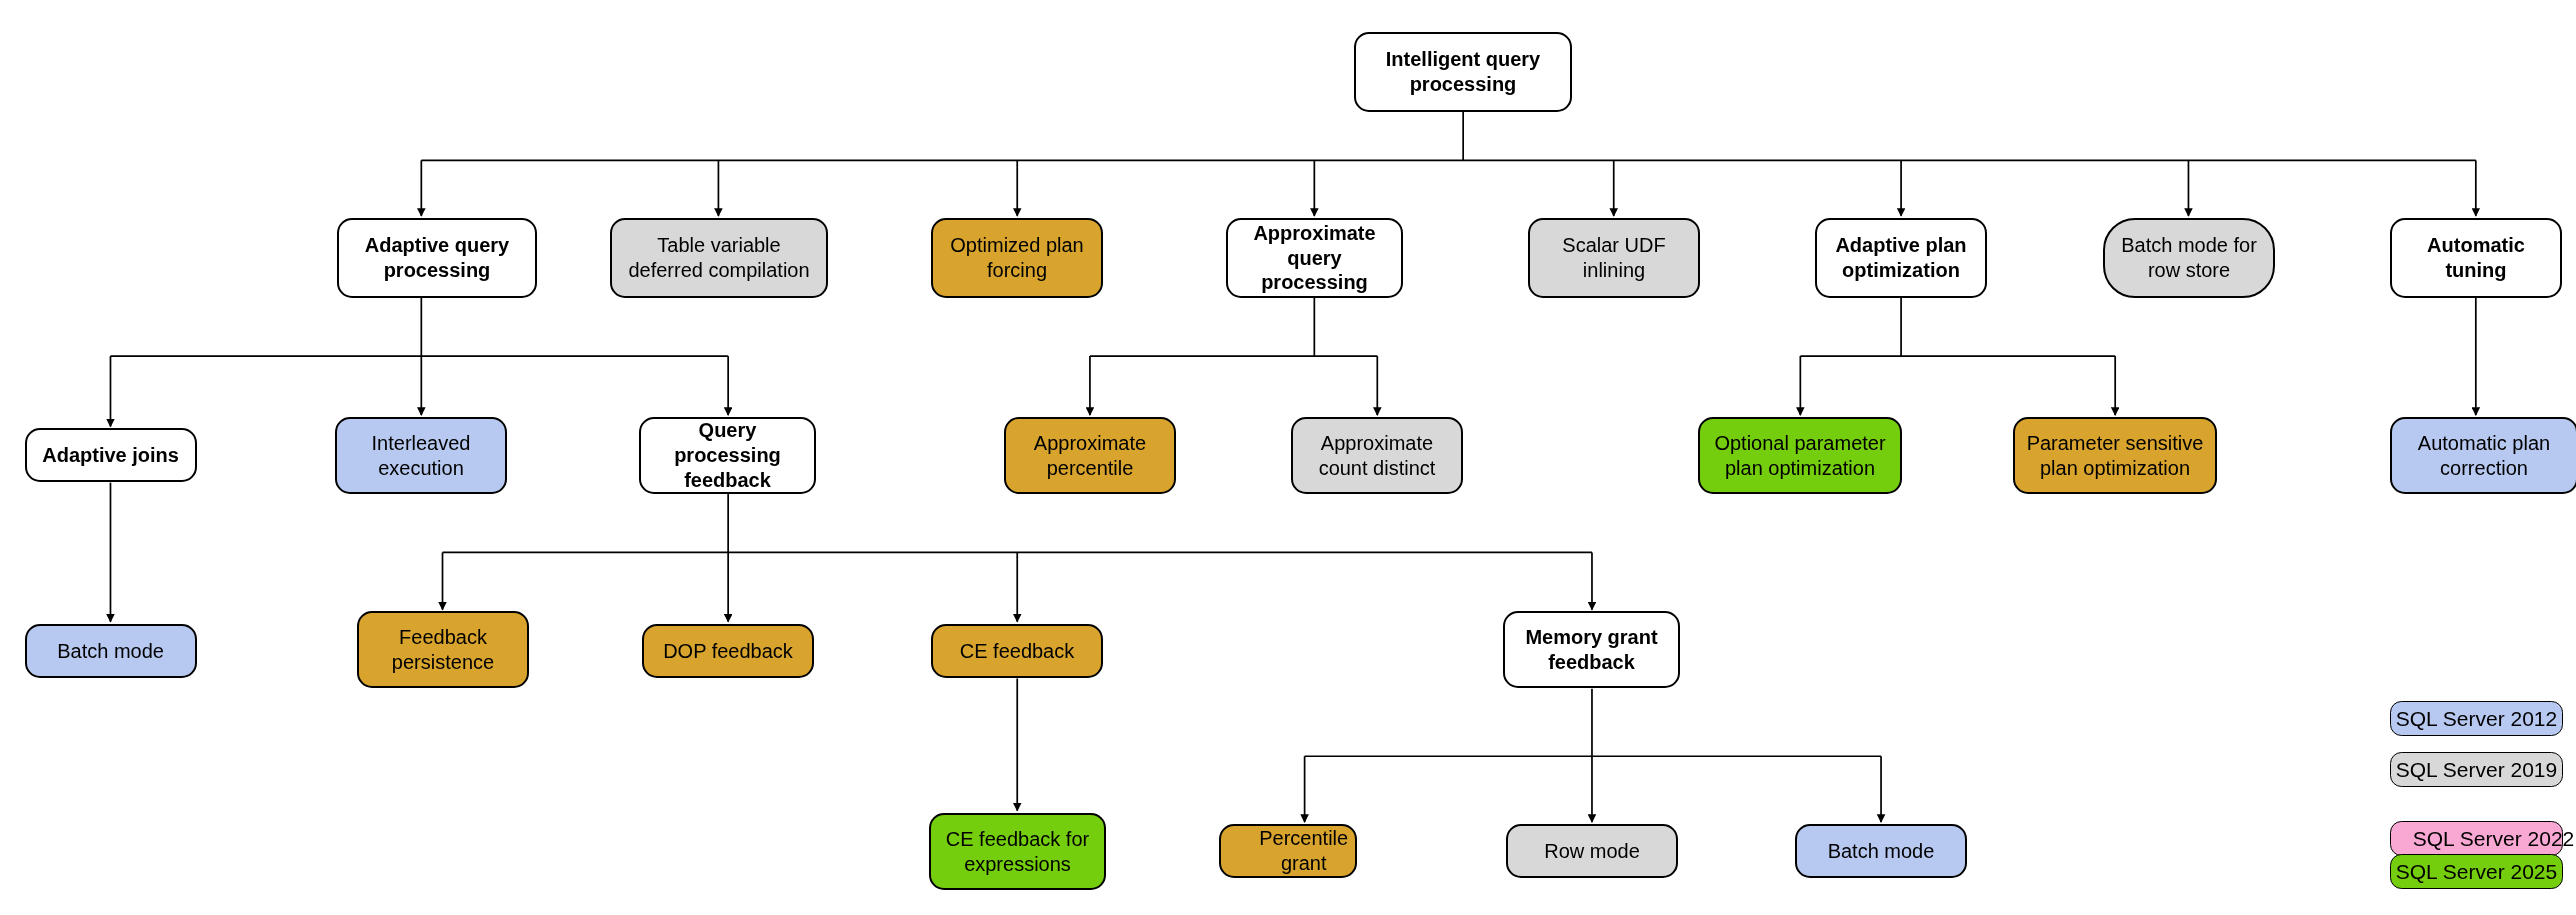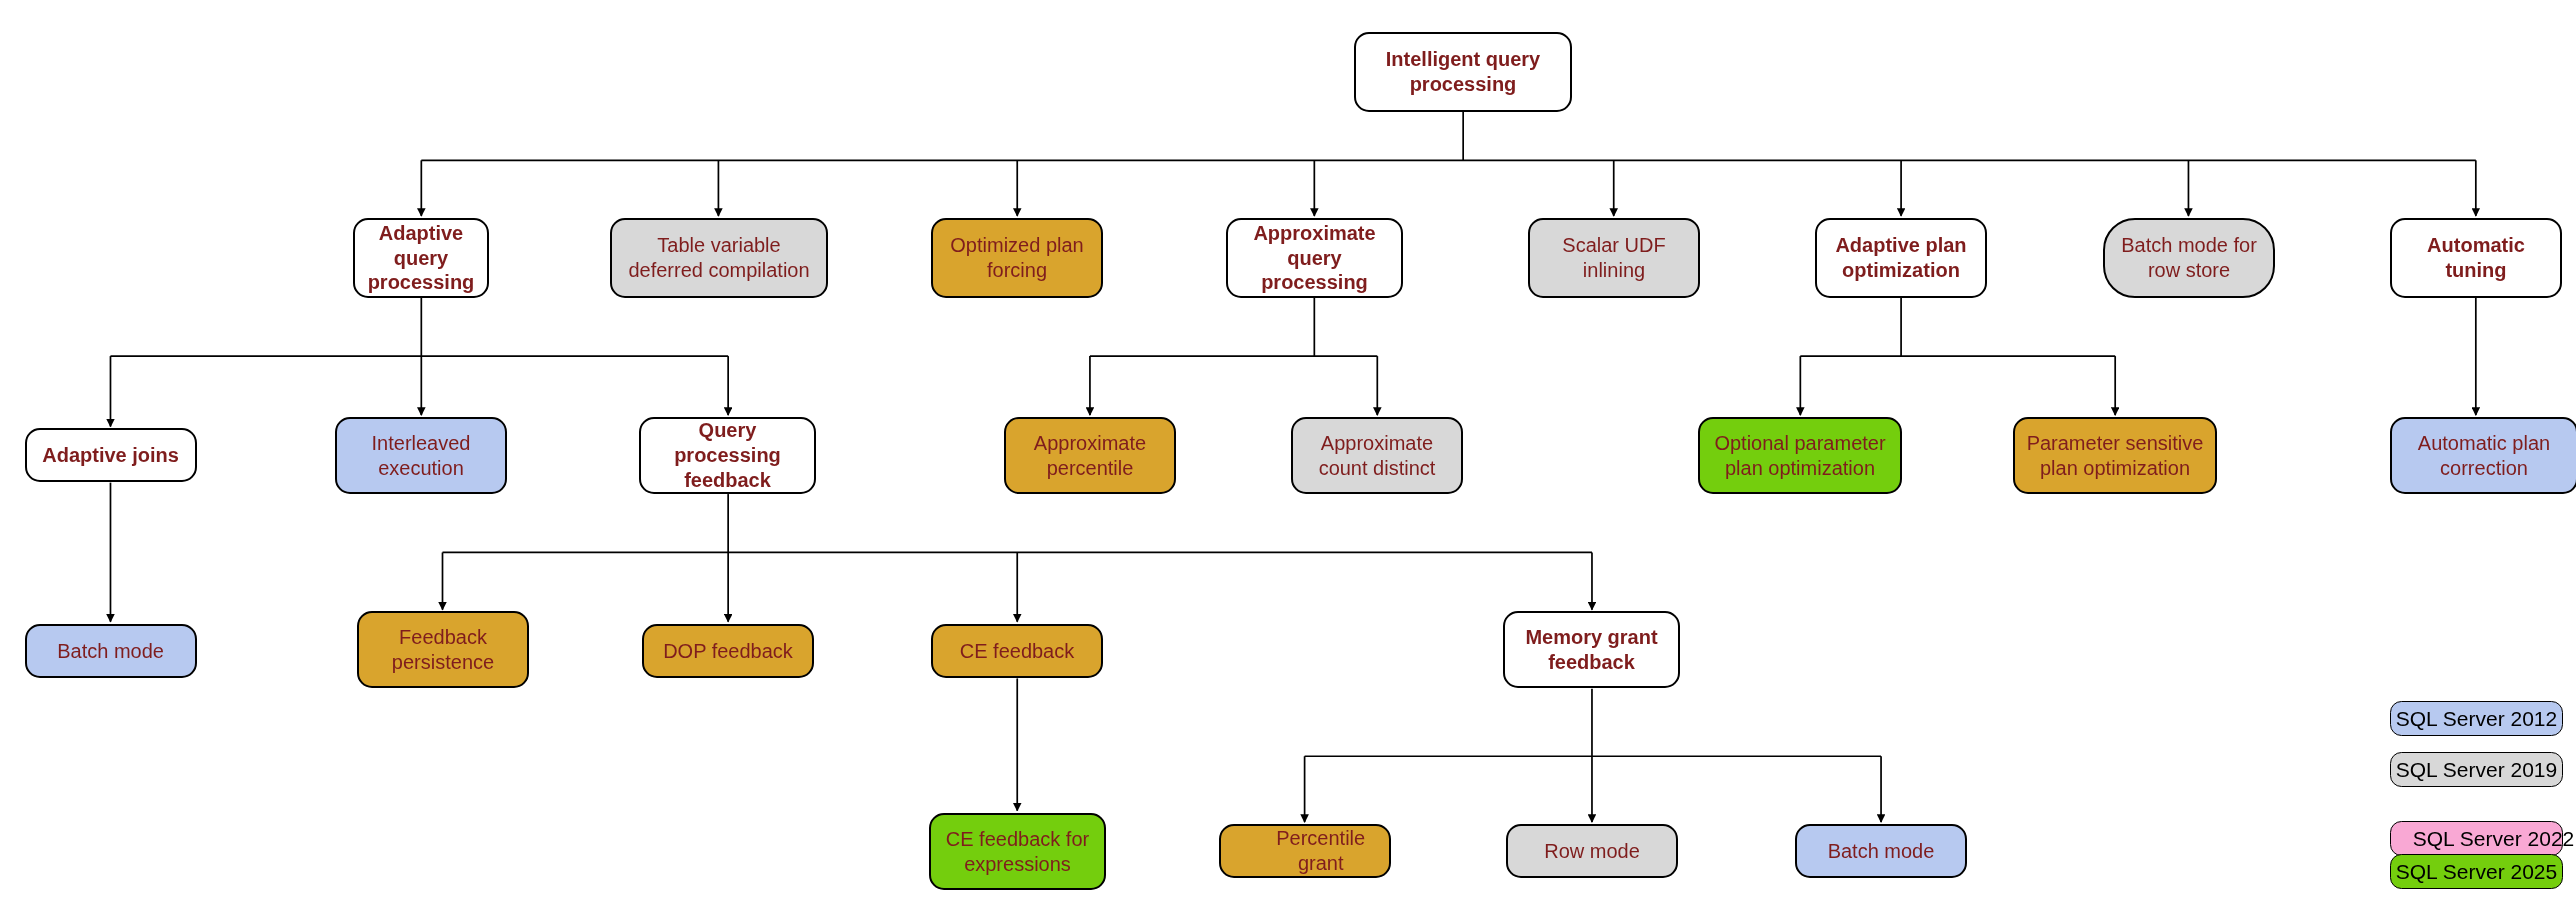--- a/index.html
+++ b/index.html
@@ -1,21 +1,21 @@
 <!DOCTYPE html>
 <html style="font-size:9.2px"><head>
 <meta charset="utf-8">
 <style>
   html,body{margin:0;padding:0;background:#ffffff;}
   #canvas{position:relative;width:2576px;height:916px;background:#ffffff;overflow:hidden;
           font-family:"Liberation Sans",sans-serif;}
   #edges{position:absolute;left:0;top:0;width:2576px;height:916px;}
   .node{position:absolute;box-sizing:border-box;border:2.3px solid #000000;border-radius:15px;
         display:flex;align-items:center;justify-content:center;text-align:center;
-        font-size:20px;line-height:1.24;color:#7f1d1d;white-space:pre-line;padding:2.3px 4.6px;
+        font-size:20px;line-height:1.24;color:#000000;white-space:pre-line;padding:2.3px 4.6px;
         background:#ffffff;}
   .node.category{font-weight:bold;}
   .node.v2017{background:#b7c9f0;}
   .node.v2019{background:#d8d8d8;}
   .node.v2022{background:#d9a42d;}
   .node.v2025{background:#74ce0d;}
   .legend-item{position:absolute;box-sizing:border-box;border:1.7px solid #000000;border-radius:11.4px;
         width:173px;height:35px;display:flex;align-items:center;justify-content:center;
         font-size:21px;color:#000;white-space:nowrap;}
 </style>
@@ -76,21 +76,21 @@
       <path d="M2279 1321 L3286 1321"></path>
       <path d="M2279 1321 L2279 1436" marker-end="url(#arrow)"></path>
       <path d="M2781 1321 L2781 1436" marker-end="url(#arrow)"></path>
       <path d="M3286 1321 L3286 1436" marker-end="url(#arrow)"></path>
     </g>
   </svg>
 
   <div class="node category" style="left:1354px;top:31.5px;width:218px;height:80px;">Intelligent query
 processing</div>
 
-  <div class="node category" style="left:353px;top:218px;width:136px;height:80px;">Adaptive query
+  <div class="node category" style="left:337px;top:218px;width:200px;height:80px;">Adaptive query
 processing</div>
   <div class="node v2019" style="left:610px;top:218px;width:218px;height:80px;">Table variable
 deferred compilation</div>
   <div class="node v2022" style="left:931px;top:218px;width:172px;height:80px;">Optimized plan
 forcing</div>
   <div class="node category" style="left:1226px;top:218px;width:177px;height:80px;">Approximate
 query processing</div>
   <div class="node v2019" style="left:1528px;top:218px;width:172px;height:80px;">Scalar UDF
 inlining</div>
   <div class="node category" style="left:1815px;top:218px;width:172px;height:80px;">Adaptive plan
@@ -119,21 +119,21 @@
   <div class="node v2017" style="left:24.6px;top:624px;width:172px;height:54px;">Batch mode</div>
   <div class="node v2022" style="left:357px;top:611px;width:172px;height:77px;">Feedback
 persistence</div>
   <div class="node v2022" style="left:642px;top:624px;width:172px;height:54px;">DOP feedback</div>
   <div class="node v2022" style="left:931px;top:624px;width:172px;height:54px;">CE feedback</div>
   <div class="node category" style="left:1503px;top:611px;width:177px;height:77px;">Memory grant
 feedback</div>
 
   <div class="node v2025" style="left:929px;top:813px;width:177px;height:77px;">CE feedback for
 expressions</div>
-  <div class="node v2022" style="left:1219px;top:824px;width:172px;height:54px;padding-left:36px;">Percentile grant</div>
+  <div class="node v2022" style="left:1219px;top:824px;width:138px;height:54px;padding-left:36px;">Percentile grant</div>
   <div class="node v2019" style="left:1506px;top:824px;width:172px;height:54px;">Row mode</div>
   <div class="node v2017" style="left:1795px;top:824px;width:172px;height:54px;">Batch mode</div>
 
   <div>
     <div class="legend-item" style="left:2390px;top:701px;background:#b7c9f0;">SQL Server 2012</div>
     <div class="legend-item" style="left:2390px;top:752px;background:#d8d8d8;">SQL Server 2019</div>
     <div class="legend-item" style="left:2390px;top:821px;background:#f9a8d4;padding-left:34px;">SQL Server 2022</div>
     <div class="legend-item" style="left:2390px;top:854px;background:#74ce0d;">SQL Server 2025</div>
   </div>
 

